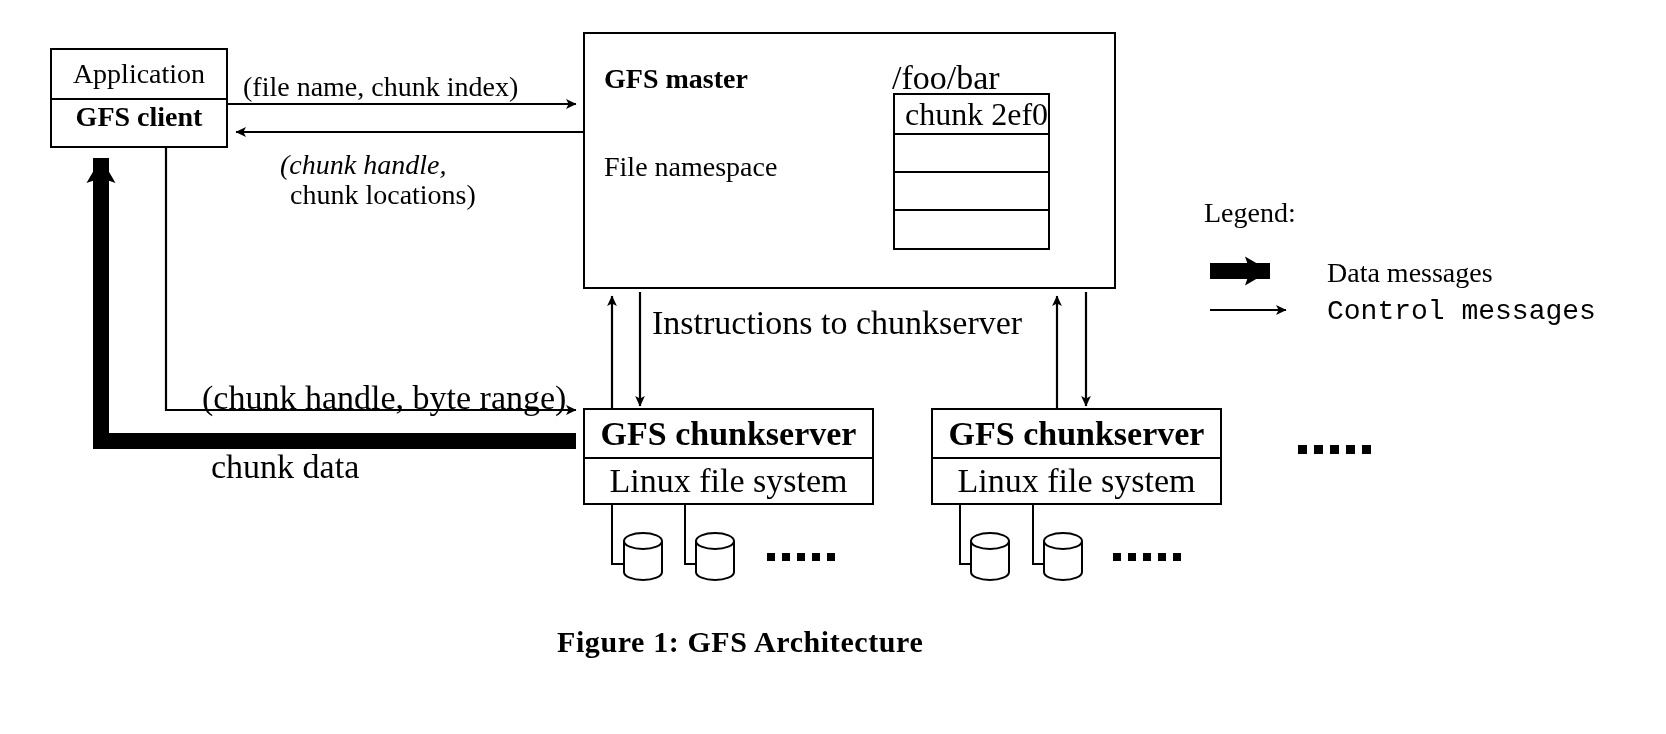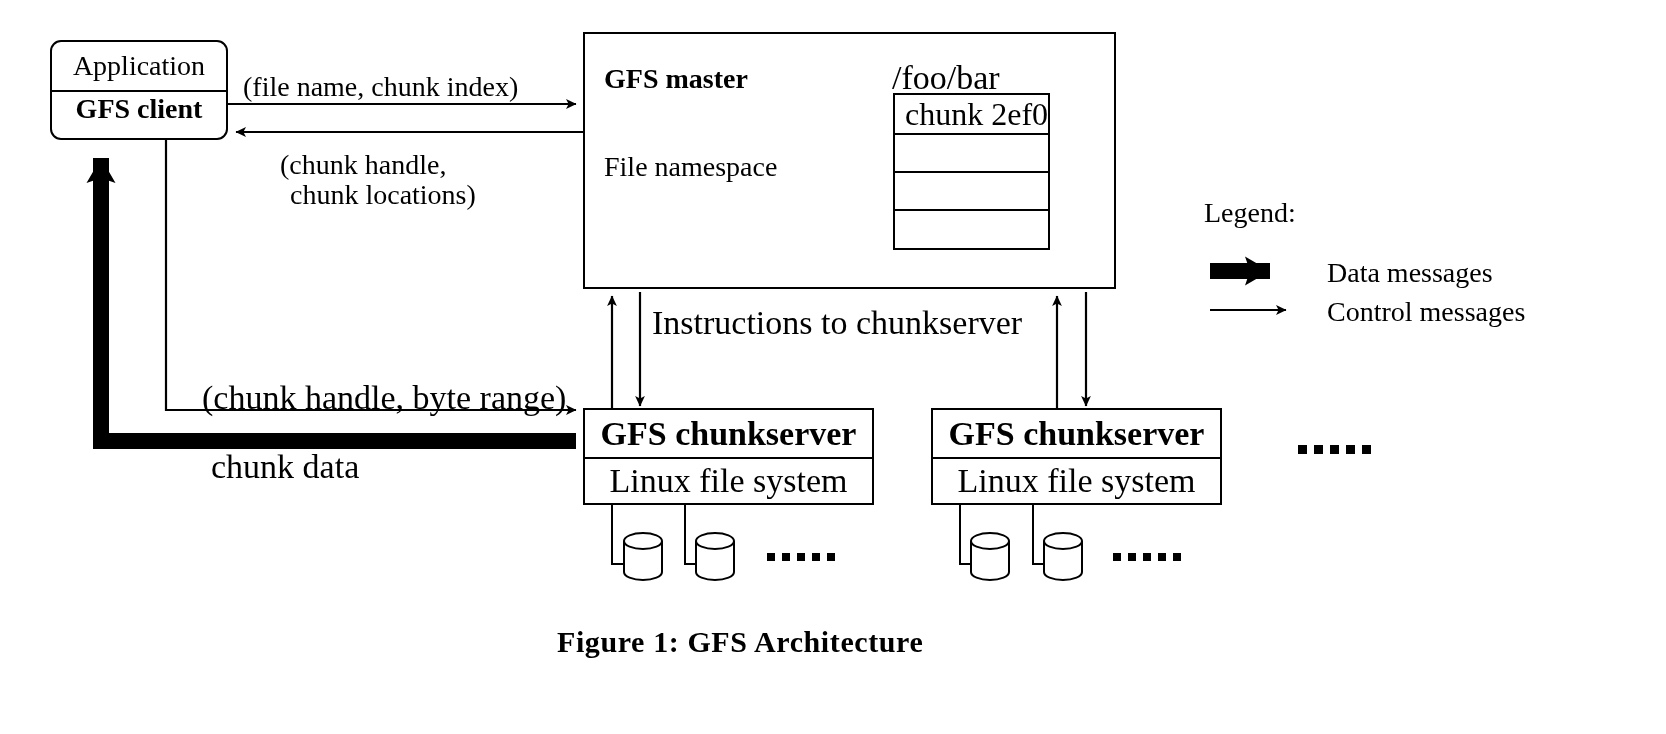--- a/index.html
+++ b/index.html
@@ -189,21 +189,21 @@
 
     <g>
       <line x1="1210" y1="271" x2="1270" y2="271" stroke="#000" stroke-width="16" marker-end="url(#thick-head)"></line>
     </g>
 
     <g>
       <line x1="1210" y1="310" x2="1286" y2="310" stroke="#000" stroke-width="2.2" marker-end="url(#thin-head)"></line>
     </g>
   </svg>
 
-  <div class="node-box" style="left:50px; top:40px; width:178px; height:100px;border-radius:11px;">
+  <div class="node-box" style="left:50px; top:48px; width:178px; height:100px;">
     <div class="box-row t28" style="height:48px;">Application</div>
     <div class="box-row divider-row t28 bold" style="height:36px;">GFS client</div>
   </div>
 
   <div class="node-box" style="left:583px; top:32px; width:533px; height:257px;"></div>
 
   <div class="lbl t28 bold" style="left:604px; top:62px;">GFS master</div>
 
   <div class="lbl t28" style="left:604px; top:110px;margin-top:40px;">File namespace</div>
 
@@ -221,21 +221,21 @@
     <div class="box-row divider-row t27" style="height:46px;">Linux file system</div>
   </div>
 
   <div class="node-box" style="left:931px; top:408px; width:291px; height:97px;">
     <div class="box-row t27 bold" style="height:47px;">GFS chunkserver</div>
     <div class="box-row divider-row t27" style="height:46px;">Linux file system</div>
   </div>
 
   <div class="lbl t28" style="left:243px; top:70px;">(file name, chunk index)</div>
 
-  <div class="lbl t28" style="left:280px; top:148px;">(chunk handle,</div>
+  <div class="lbl t28" style="left:280px; top:148px;font-style:italic;">(chunk handle,</div>
 
   <div class="lbl t28" style="left:290px; top:178px;">chunk locations)</div>
 
   <div class="lbl t27" style="left:652px; top:303px;">Instructions to chunkserver</div>
 
 
   <div class="lbl t27" style="left:202px; top:378px;">(chunk handle, byte range)</div>
 
   <div class="lbl t27" style="left:211px; top:447px;">chunk data</div>
 
@@ -260,17 +260,17 @@
       <i></i>
       <i></i>
       <i></i>
       <i></i>
   </div>
 
   <div class="lbl t28" style="left:1204px; top:196px;">Legend:</div>
 
   <div class="lbl t28" style="left:1327px; top:256px;">Data messages</div>
 
-  <div class="lbl t28" style="left:1327px; top:295px;">Control messages</div>
+  <div class="lbl t28" style="left:1327px; top:295px;font-family:Liberation Mono, monospace;">Control messages</div>
 
   <div class="caption" style="left:557px; top:625px;">Figure 1:  GFS Architecture</div>
 
 </div>
 
 </body></html>

